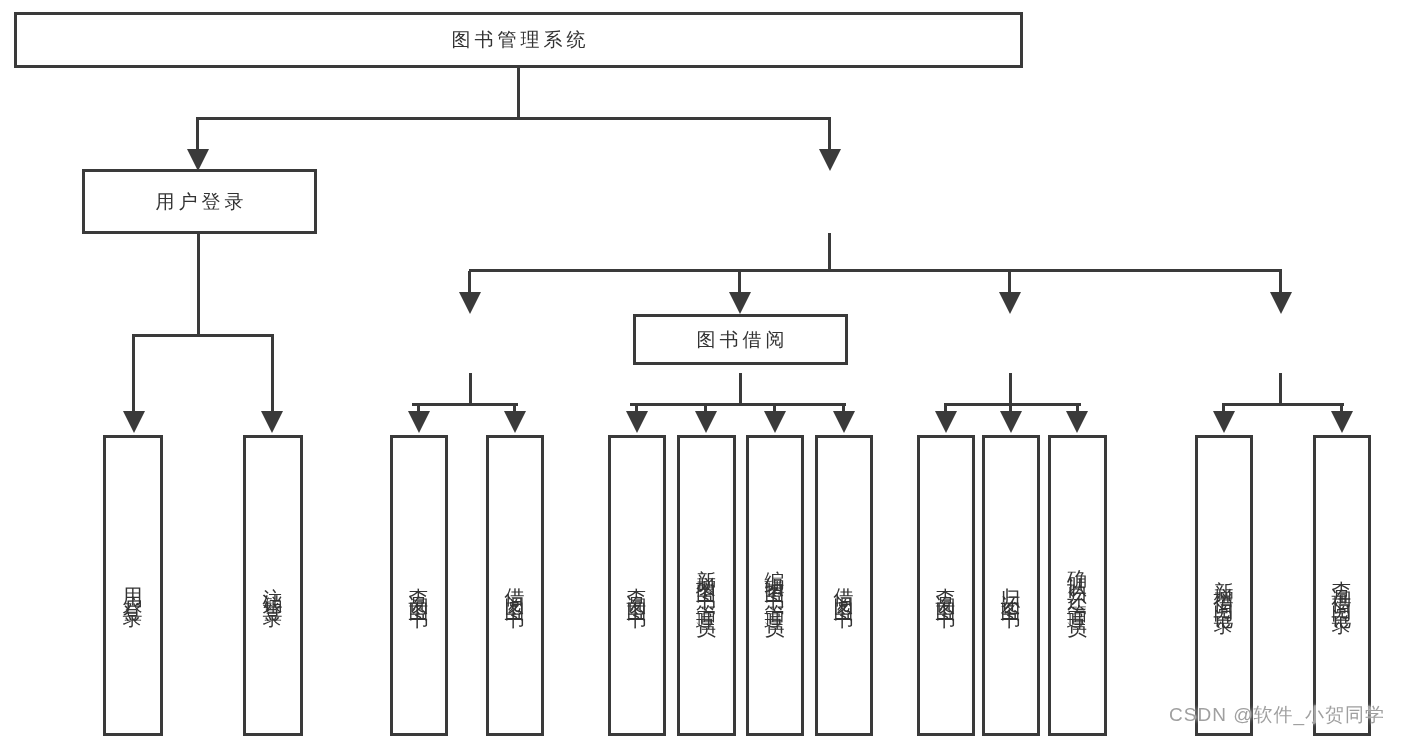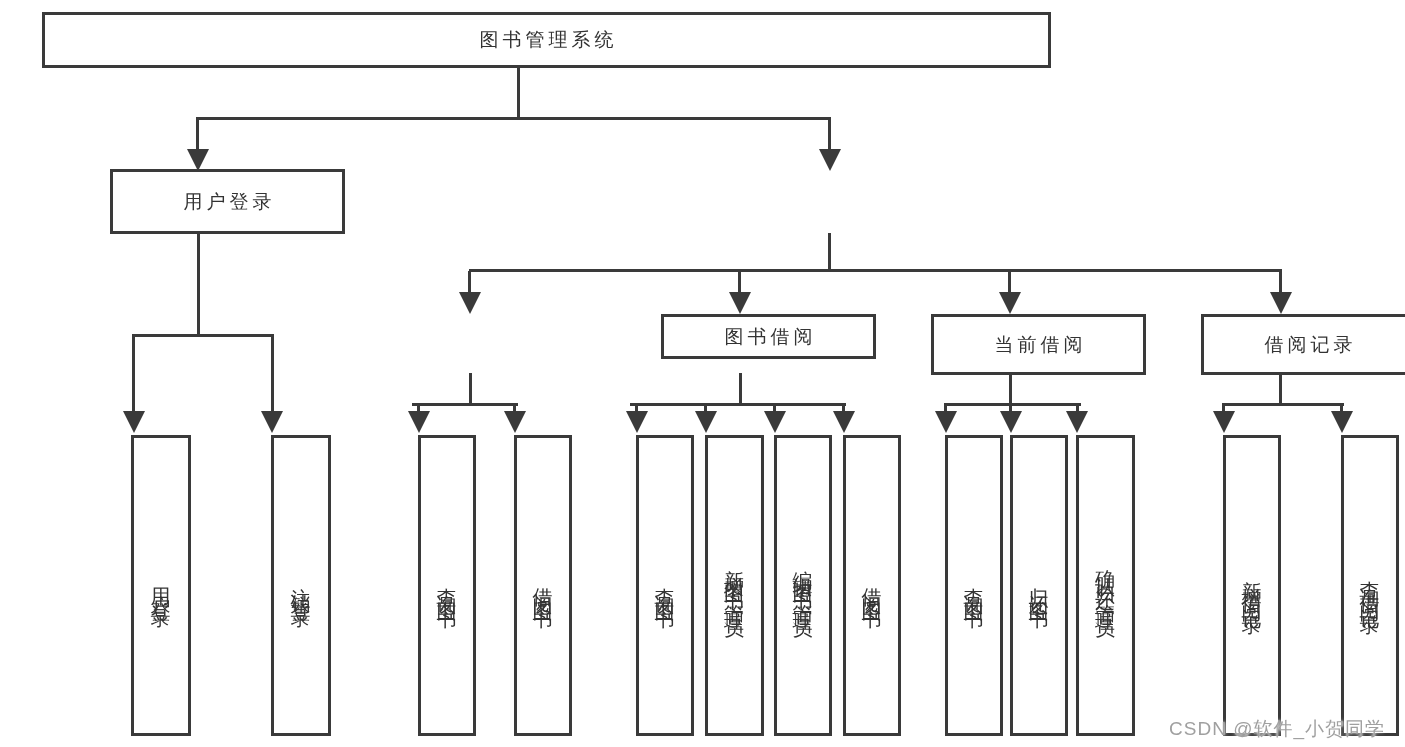--- a/index.html
+++ b/index.html
@@ -20,21 +20,20 @@
     background: var(--bg);
     overflow: hidden;
   }
   .box {
     position: absolute;
     background: var(--bg);
     border: 3px solid var(--line);
     display: flex;
     align-items: center;
     justify-content: center;
-    margin-left: 28px;
   }
   .h-label {
     font-size: 19px;
     letter-spacing: 4px;
     color: var(--text);
     white-space: nowrap;
     text-indent: 4px;
   }
   .v-box { top: 435px; height: 301px; }
   .v-label {
@@ -53,21 +52,21 @@
     position: absolute;
     width: 0;
     height: 0;
     border-left: 11px solid transparent;
     border-right: 11px solid transparent;
     border-top: 22px solid var(--line);
   }
   .watermark {
     position: absolute;
     right: 20px;
-    bottom: 5px;
+    bottom: 19px;
     font-size: 19px;
     letter-spacing: 1px;
     color: var(--watermark);
     text-shadow: 0 0 2px #fff, 0 0 4px #fff;
     white-space: nowrap;
   }
 </style>
 </head>
 <body>
 
@@ -99,28 +98,22 @@
   <div class="line" style="left:469px;top:269px;width:813px;height:3px"></div>
   <div class="line" style="left:468px;top:271px;width:3px;height:23px"></div>
   <div class="line" style="left:738px;top:271px;width:3px;height:23px"></div>
   <div class="line" style="left:1008px;top:271px;width:3px;height:23px"></div>
   <div class="line" style="left:1279px;top:271px;width:3px;height:23px"></div>
   <div class="arrow-head" style="left:459px;top:292px"></div>
   <div class="arrow-head" style="left:729px;top:292px"></div>
   <div class="arrow-head" style="left:999px;top:292px"></div>
   <div class="arrow-head" style="left:1270px;top:292px"></div>
 
-  <div class="box" style="left:633px;top:314px;width:215px;height:45px">
+  <div class="box" style="left:633px;top:314px;width:215px;height:51px">
     <span class="h-label">图书借阅</span>
-  </div>
-  <div class="box" style="left:903px;top:314px;width:215px;height:61px">
-    <span class="h-label">当前借阅</span>
-  </div>
-  <div class="box" style="left:1173px;top:314px;width:215px;height:61px">
-    <span class="h-label">借阅记录</span>
   </div>
 
   <div class="line" style="left:469px;top:373px;width:3px;height:32px"></div>
   <div class="line" style="left:412px;top:403px;width:106px;height:3px"></div>
   <div class="line" style="left:417px;top:405px;width:3px;height:8px"></div>
   <div class="line" style="left:513px;top:405px;width:3px;height:8px"></div>
   <div class="arrow-head" style="left:408px;top:411px"></div>
   <div class="arrow-head" style="left:504px;top:411px"></div>
 
   <div class="line" style="left:739px;top:373px;width:3px;height:32px"></div>

